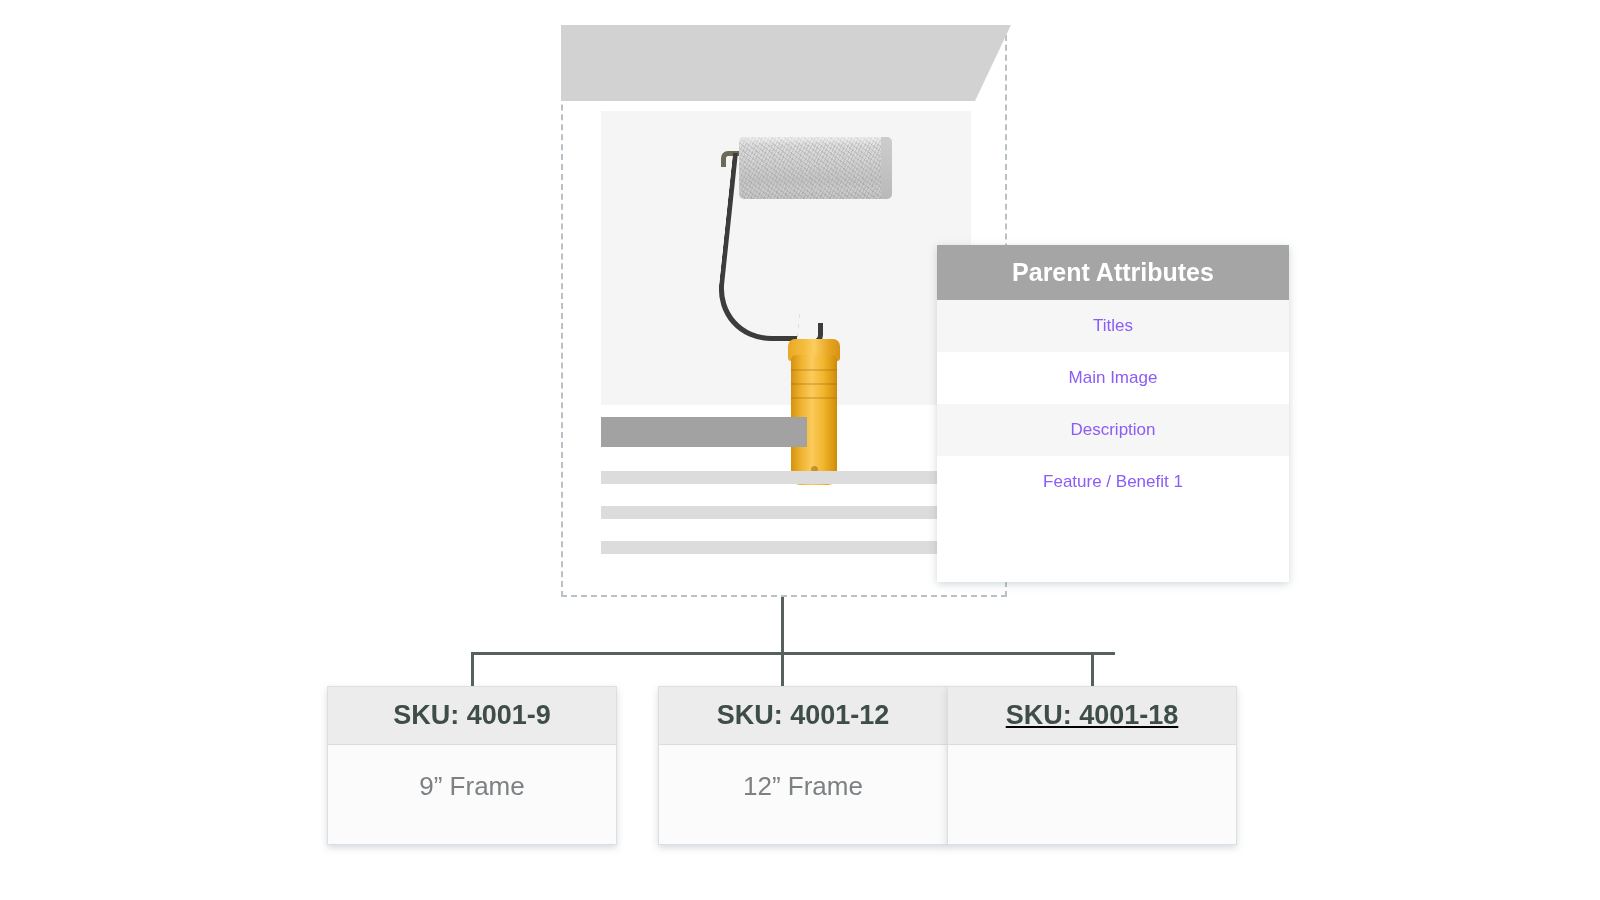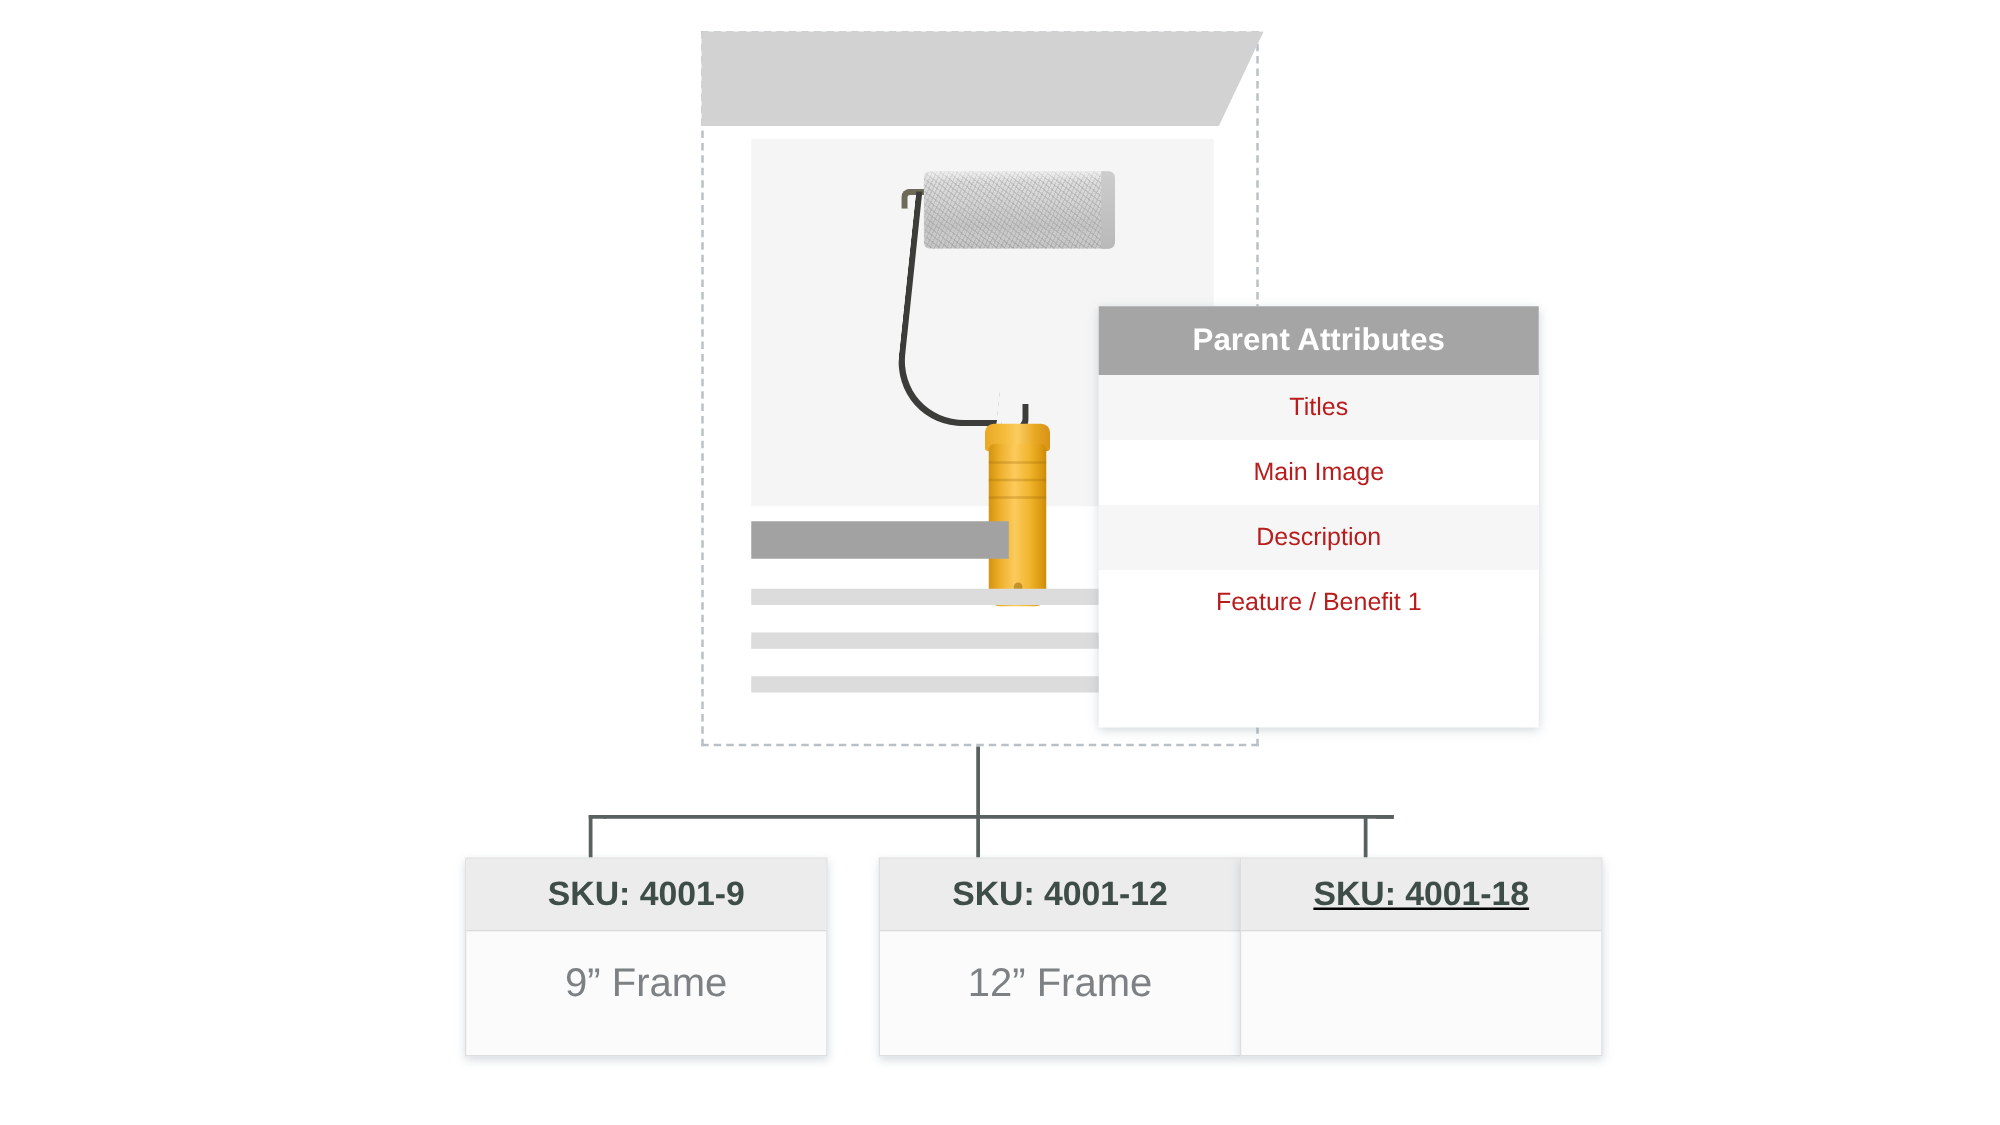--- a/index.html
+++ b/index.html
@@ -173,21 +173,21 @@
   .bar { position: absolute; }
   .bar-title { left: 38px; top: 390px; width: 206px; height: 30px; background: #a2a2a2; }
   .bar-line  { left: 38px; width: 378px; height: 13px; background: #dcdcdc; }
   .bar-l1 { top: 444px; }
   .bar-l2 { top: 479px; }
   .bar-l3 { top: 514px; }
 
   
   .attr-panel {
     position: absolute;
-    left: 879px;
+    left: 937px;
     top: 245px;
     width: 352px;
     height: 337px;
     background: #ffffff;
     box-shadow: 0 2px 8px rgba(120,140,150,.35);
     z-index: 6;
   }
 
   .attr-header {
     height: 55px;
@@ -201,22 +201,22 @@
     color: #ffffff;
     font-size: 25px;
     font-weight: bold;
   }
 
   .attr-row {
     height: 52px;
     display: flex;
     align-items: center;
     justify-content: center;
-    font-size: 20px;
-    color: #b91c1c;
+    font-size: 17px;
+    color: #8b5cf6;
   }
 
   .attr-row.odd  { background: #f6f6f6; }
   .attr-row.even { background: #ffffff; }
 
   
   .conn { position: absolute; background: #58615f; z-index: 1; }
   .conn-stem  { left: 781px; top: 597px; width: 3px; height: 58px; }
   .conn-bus   { left: 483px; top: 652px; width: 632px; height: 3px; }
   .conn-d1    { left: 471px; top: 652px; width: 3px; height: 37px; }
@@ -228,21 +228,20 @@
   
   .sku-card {
     position: absolute;
     top: 686px;
     width: 290px;
     height: 159px;
     background: #fbfbfb;
     border: 1px solid #dedede;
     box-shadow: 0 3px 7px rgba(120,140,155,.30);
     z-index: 4;
-    margin-left: 45px;
   }
   .sku-1 { left: 327px; }
   .sku-2 { left: 658px; }
   .sku-3 { left: 947px; text-decoration: underline; }
 
   .sku-head {
     height: 58px;
     background: #ececec;
     border-bottom: 1px solid #dcdcdc;
     display: flex;
@@ -259,21 +258,21 @@
 
   .sku-body {
     height: 100px;
     display: flex;
     align-items: center;
     justify-content: center;
     padding-bottom: 18px;
   }
 
   .sku-body-label {
-    font-size: 32px;
+    font-size: 26px;
     color: #7d8184;
     white-space: nowrap;
   }
 </style>
 </head>
 <body>
 
 <div id="stage">
 
   <div class="parent-card">

